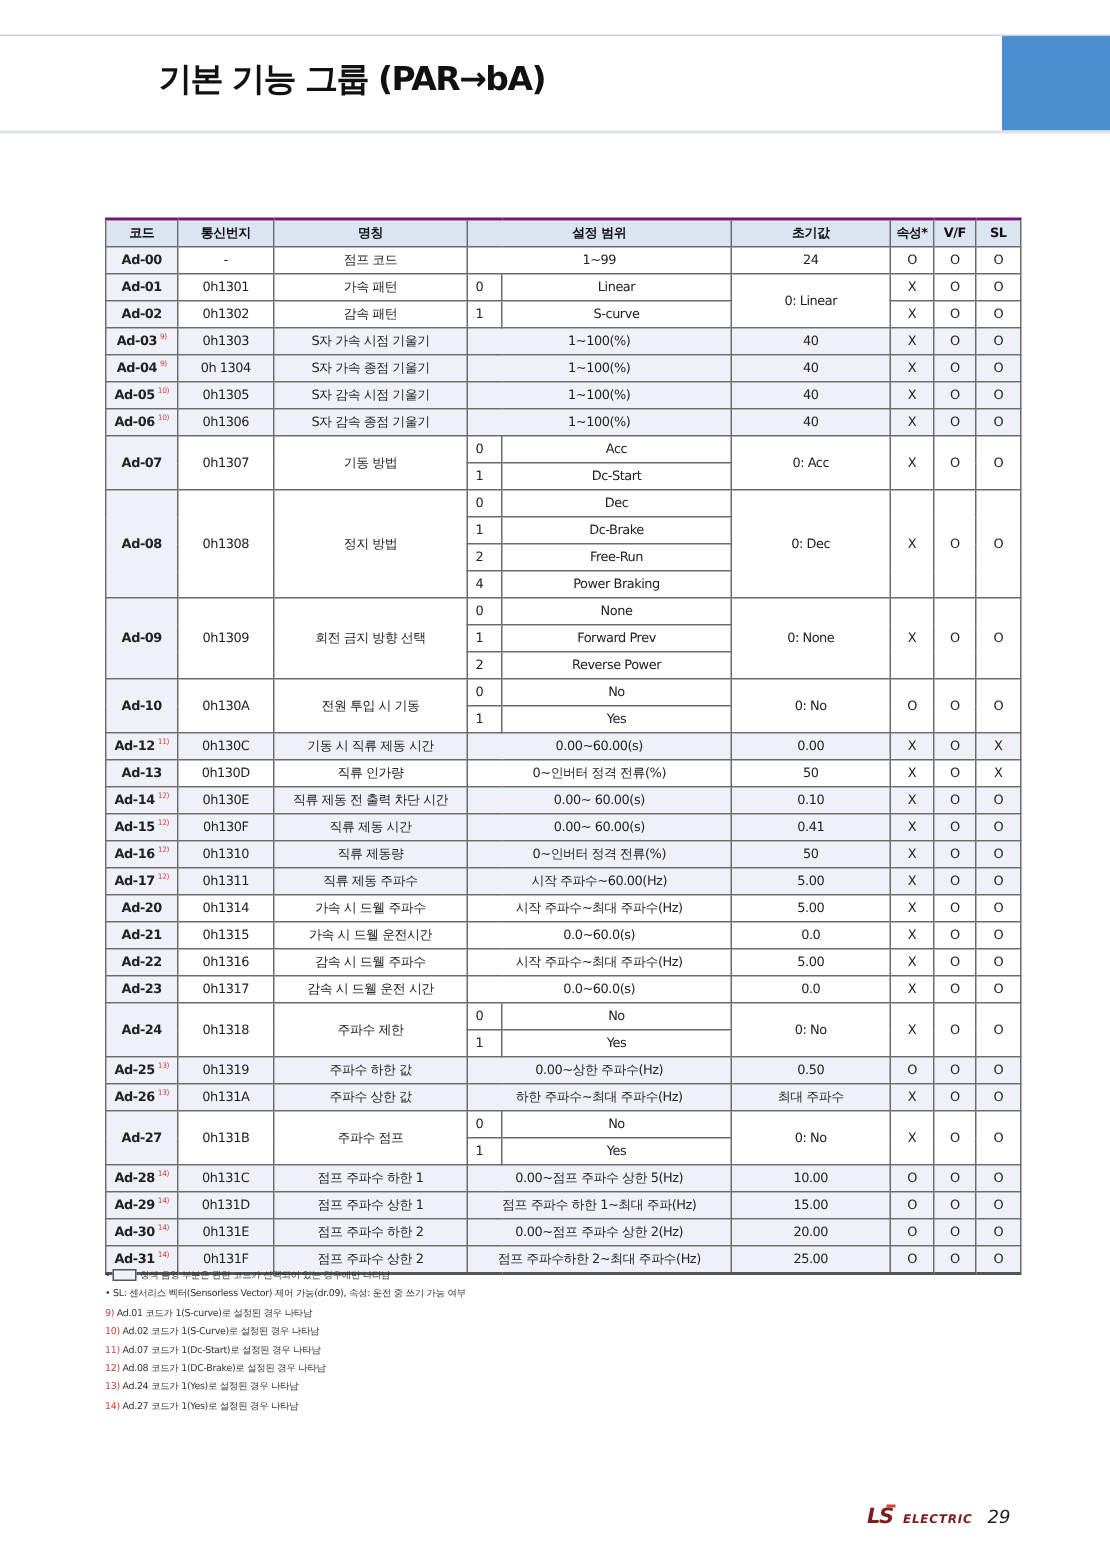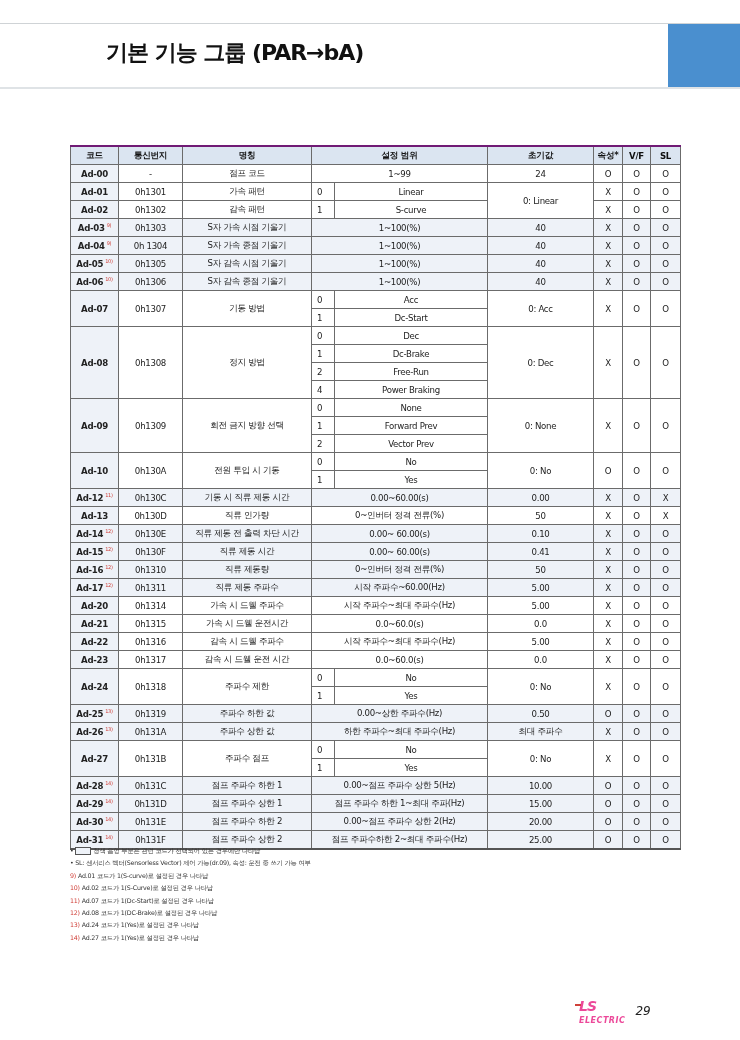--- a/index.html
+++ b/index.html
@@ -22,21 +22,21 @@
   table.params td.white { background:#fff; }
   sup.fn { color:#d0413a; font-size:5px; font-weight:normal; vertical-align:top; margin-left:2px; position:relative; top:-1px; }
   table.params tr:last-child td { border-bottom:2px solid #555; }
 
   .notes { position:absolute; left:70px; top:845px; font-size:6.3px; line-height:12.4px; color:#333; letter-spacing:-0.2px; }
   .notes .n { display:block; white-space:nowrap; }
   .notes .red { color:#d0413a; }
   .notes .box { display:inline-block; width:14px; height:6px; border:1px solid #555; background:#eef2f8; vertical-align:middle; margin-right:2px; }
 
   .footer { position:absolute; left:578px; top:1002px; height:18px; display:flex; align-items:center; }
-  .logo { display:flex; align-items:baseline; color:#ec4899; font-style:italic; font-weight:bold;flex-direction:column; }
+  .logo { display:flex; align-items:baseline; color:#7f1d1d; font-style:italic; font-weight:bold; }
   .logo .ls { font-size:14px; letter-spacing:-1px; }
   .logo .el { font-size:8px; letter-spacing:0.5px; margin-left:1px; }
   .logo .red-dash { display:inline-block; width:6px; height:2px; background:#d0413a; position:relative; top:-10px; left:-4px; }
   .pagenum { font-size:12px; color:#222; margin-left:10px;font-style:italic; }
 </style>
 </head>
 <body>
 
 <div class="topline"></div>
 <div class="header">
@@ -189,21 +189,21 @@
         <td class="white" rowspan="3">X</td>
         <td class="white" rowspan="3">O</td>
         <td class="white" rowspan="3">O</td>
       </tr>
       <tr>
         <td class="idx">1</td>
         <td class="white">Forward Prev</td>
       </tr>
       <tr>
         <td class="idx">2</td>
-        <td class="white">Vector Prev</td>
+        <td class="white">Reverse Power</td>
       </tr>
       <tr>
         <td class="code" rowspan="2"><span>Ad-10</span></td>
         <td class="white" rowspan="2">0h130A</td>
         <td class="white" rowspan="2">전원 투입 시 기동</td>
         <td class="idx">0</td>
         <td class="white">No</td>
         <td class="white" rowspan="2">0: No</td>
         <td class="white" rowspan="2">O</td>
         <td class="white" rowspan="2">O</td>

